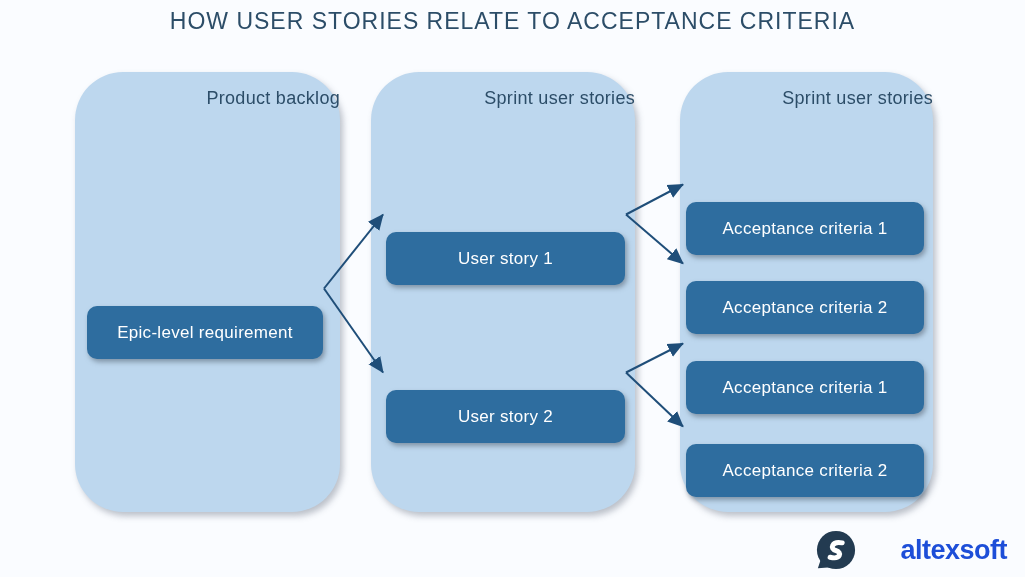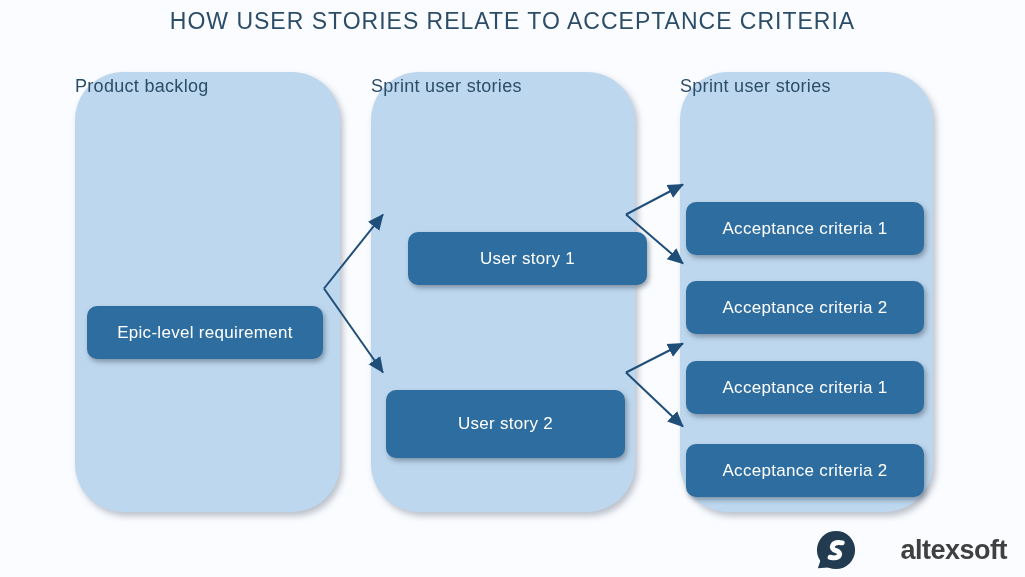--- a/index.html
+++ b/index.html
@@ -28,22 +28,22 @@
   }
   .column {
     position: absolute;
     top: 72px;
     height: 440px;
     background: #BDD7EE;
     border-radius: 48px;
     box-shadow: 3px 4px 6px rgba(110,120,135,0.45);
   }
   .column .col-header {
-    margin-top: 4px;
-    text-align: left;
+    margin-top: 16px;
+    text-align: right;
     font-size: 18px;
     letter-spacing: 0.3px;
     color: #2C4D68;
   }
   #col-backlog  { left: 75px;  width: 265px; }
   #col-stories  { left: 371px; width: 264px; }
   #col-criteria { left: 680px; width: 253px; }
   .node {
     position: absolute;
     background: #2E6D9F;
@@ -70,21 +70,21 @@
     right: 18px;
     bottom: 6px;
     display: flex;
     align-items: center;
     gap: 7px;
   }
   .brand-text {
     font-size: 27px;
     font-weight: 700;
     letter-spacing: -0.5px;
-    color: #404040;
+    color: #1d4ed8;
     margin-left: 36px;
   }
 </style>
 </head>
 <body>
 
 <div id="canvas">
 
   <div class="title">HOW USER STORIES RELATE TO ACCEPTANCE CRITERIA</div>
 
@@ -92,22 +92,22 @@
     <div class="col-header">Product backlog</div>
   </div>
   <div class="column" id="col-stories">
     <div class="col-header">Sprint user stories</div>
   </div>
   <div class="column" id="col-criteria">
     <div class="col-header">Sprint user stories</div>
   </div>
 
   <div class="node" style="left:87px;  top:262px; width:236px; height:53px;">Epic-level requirement</div>
-  <div class="node" style="left:408px; top:188px; width:239px; height:53px;">User story 1</div>
-  <div class="node" style="left:386px; top:346px; width:239px; height:68px;">User story 2</div>
+  <div class="node" style="left:386px; top:188px; width:239px; height:53px;">User story 1</div>
+  <div class="node" style="left:386px; top:346px; width:239px; height:53px;">User story 2</div>
   <div class="node" style="left:686px; top:158px; width:238px; height:53px;">Acceptance criteria 1</div>
   <div class="node" style="left:686px; top:237px; width:238px; height:53px;">Acceptance criteria 2</div>
   <div class="node" style="left:686px; top:317px; width:238px; height:53px;">Acceptance criteria 1</div>
   <div class="node" style="left:686px; top:400px; width:238px; height:53px;">Acceptance criteria 2</div>
 
   <svg id="edge-layer" xmlns="http://www.w3.org/2000/svg">
     <defs>
       <marker id="arrowhead" markerWidth="9" markerHeight="8" refX="7.5" refY="4" orient="auto">
         <path d="M0,0.4 L8,4 L0,7.6 Z" fill="#1F4E79"></path>
       </marker>

